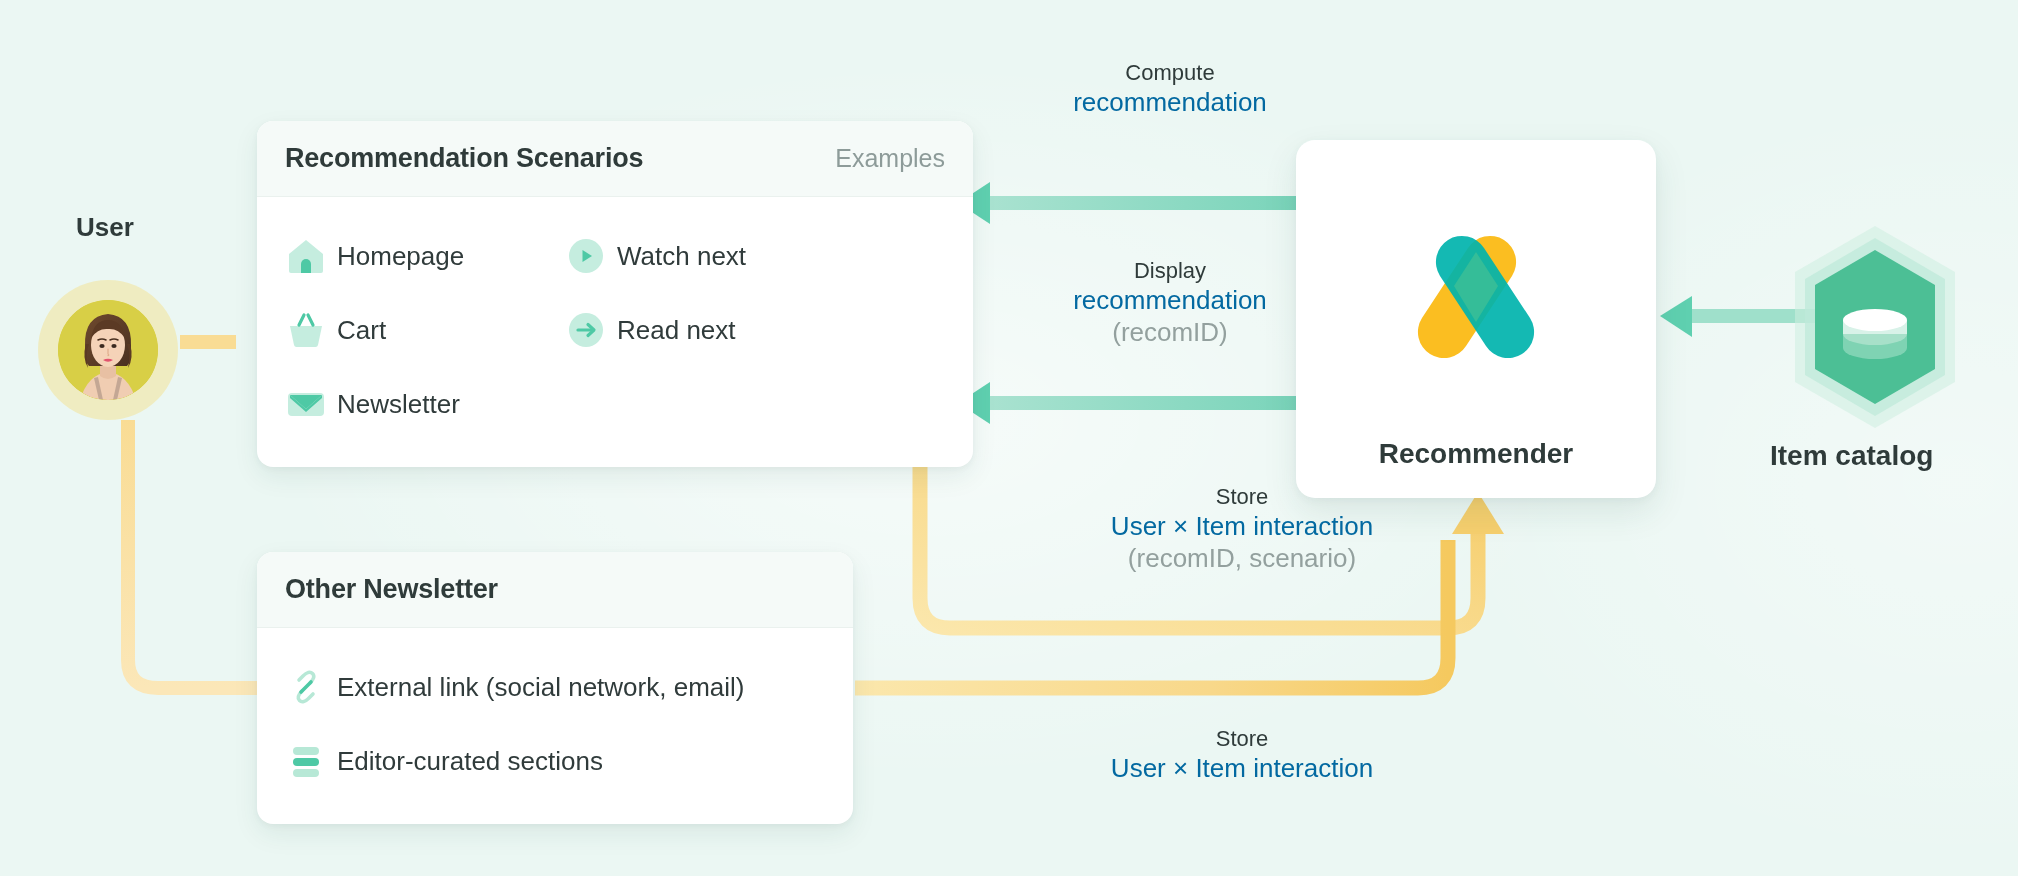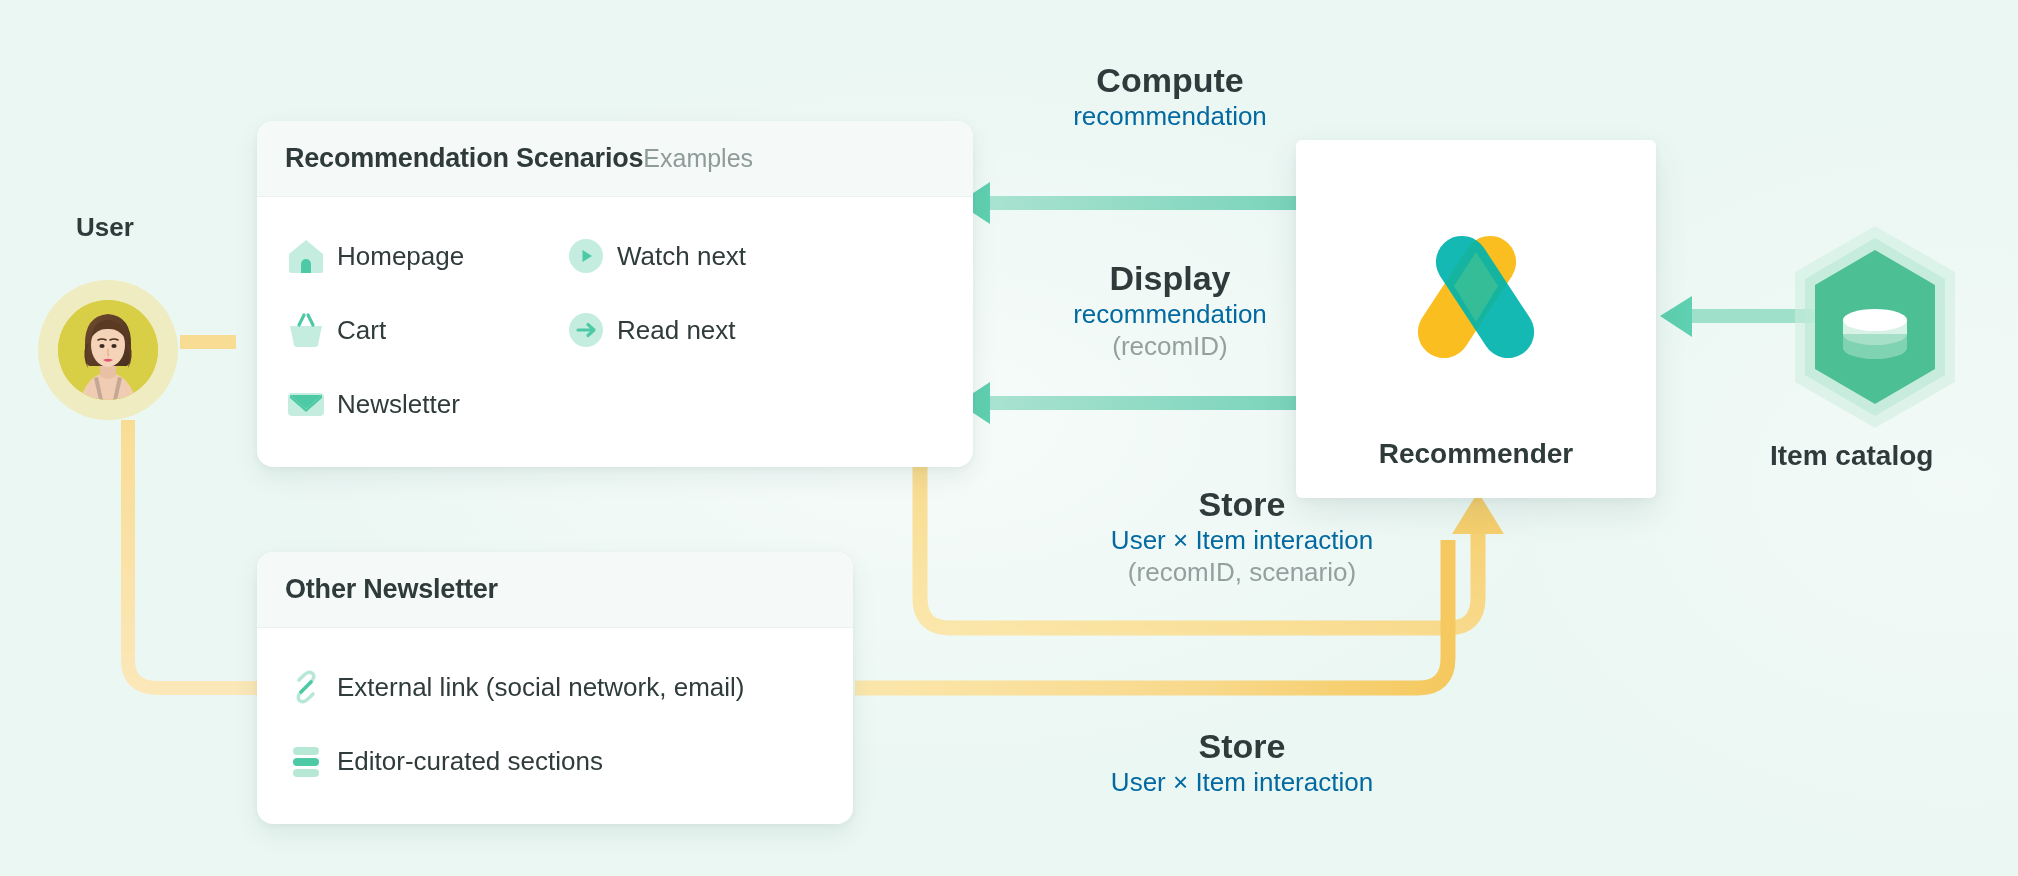--- a/index.html
+++ b/index.html
@@ -44,20 +44,21 @@
     background: #ffffff;
     border-radius: 16px;
     box-shadow: 0 10px 26px rgba(31, 82, 70, 0.08), 0 2px 6px rgba(31,82,70,0.05);
     overflow: hidden;
   }
   .card-header {
     background: #f5faf8;
     border-bottom: 1px solid #eaf1ee;
     display: flex;
     align-items: center;
+    justify-content: space-between;
     padding: 0 28px;
     height: 76px;
     box-sizing: border-box;
   }
   .card-title {
     font-size: 27px;
     font-weight: 700;
     color: #2f3b3a;
     letter-spacing: -0.2px;
   }
@@ -133,21 +134,21 @@
   }
 
   
   #recommender {
     position: absolute;
     left: 1296px;
     top: 140px;
     width: 360px;
     height: 358px;
     background: #fff;
-    border-radius: 6px;
+    border-radius: 19px;
     box-shadow: 0 14px 34px rgba(31, 82, 70, 0.10), 0 2px 8px rgba(31,82,70,0.05);
     display: flex;
     flex-direction: column;
     align-items: center;
     justify-content: flex-end;
     padding-bottom: 28px;
     box-sizing: border-box;
   }
   #recommender-logo {
     position: absolute;
@@ -181,22 +182,22 @@
   }
 
   
   .edge-label {
     position: absolute;
     text-align: center;
     line-height: 1.22;
   }
   .edge-label .ttl {
     display: block;
-    font-size: 34px;
-    font-weight: 700;
+    font-size: 22px;
+    font-weight: 400;
     color: #2f3b3a;
   }
   .edge-label .ln {
     display: block;
     font-size: 26px;
     color: #0369a1;
   }
   .edge-label .muted {
     display: block;
     font-size: 26px;

